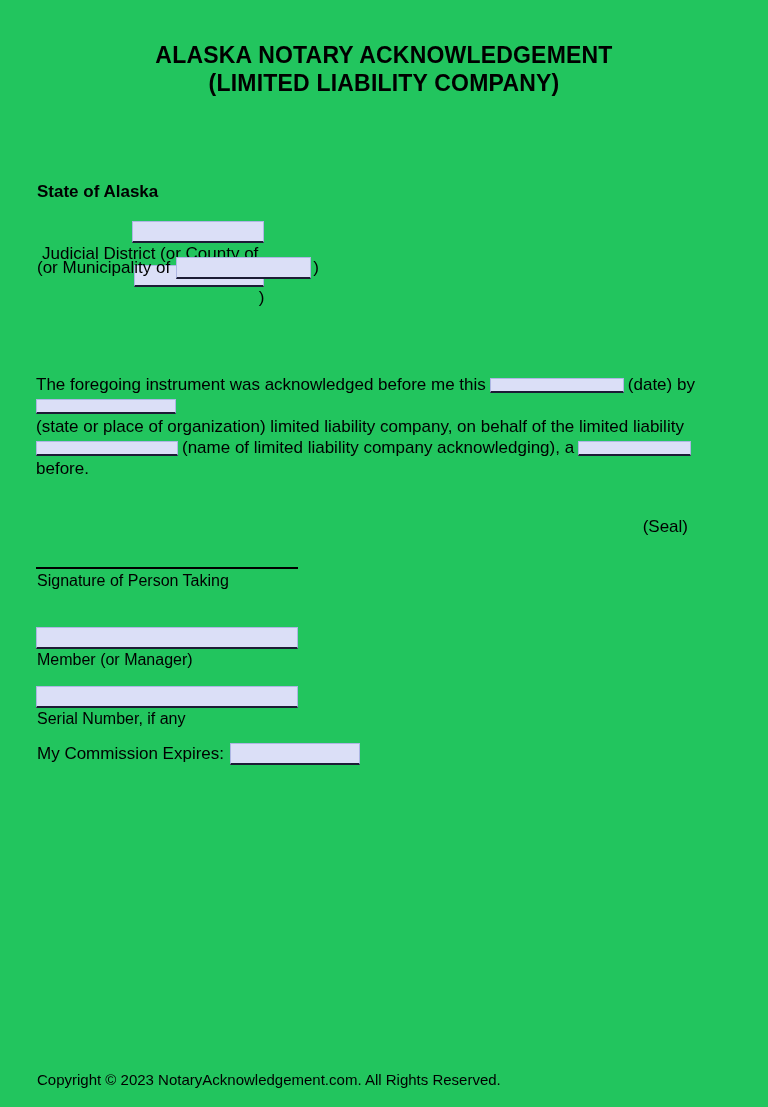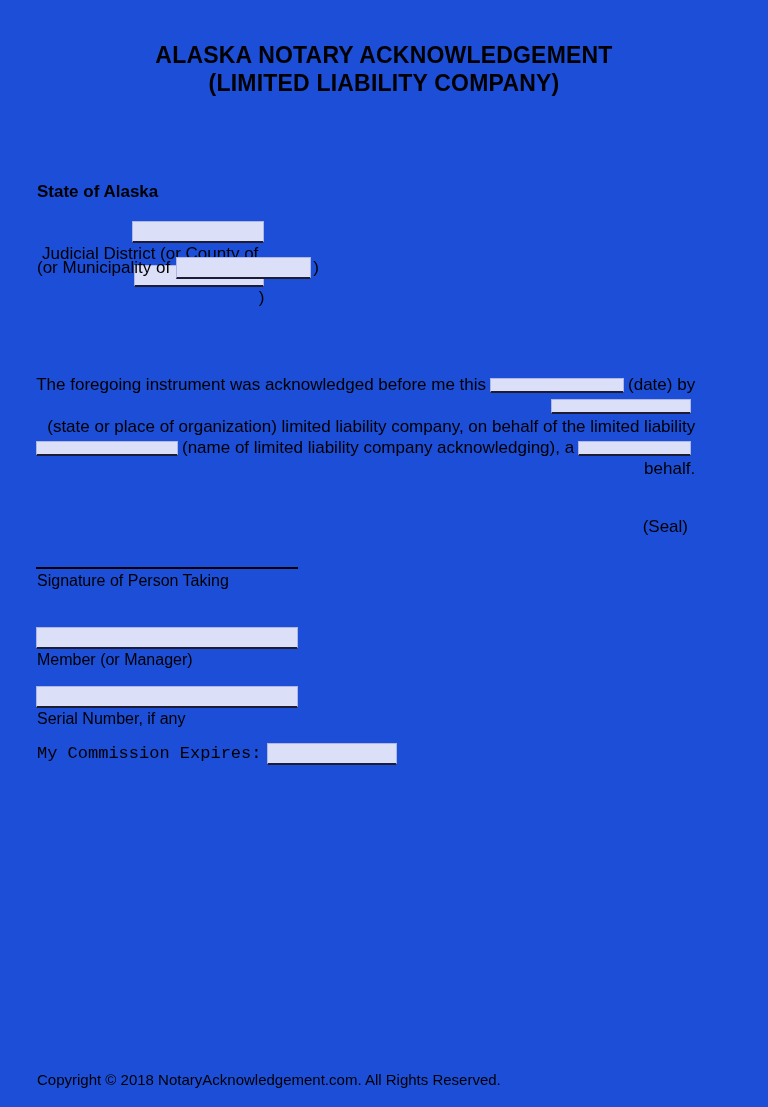--- a/index.html
+++ b/index.html
@@ -1,19 +1,19 @@
 <!DOCTYPE html>
 <html><head>
 <meta charset="utf-8">
 <style>
   html,body { margin:0; padding:0; background:#ffffff; }
   #page {
     position:relative;
     width:768px; height:1107px;
-    background:#1d4ed8;
+    background:#22c55e;
     font-family:"Liberation Sans","DejaVu Sans",sans-serif;
     color:#000000;
     overflow:hidden;
   }
   .abs { position:absolute; }
 
   .doc-title {
     top:41px; left:0; width:768px;
     text-align:center;
     font-size:23px; font-weight:bold;
@@ -81,47 +81,47 @@
     <span class="field rowfield" style="width:130px;"></span>
     <span class="paren">)</span>
   </div>
 
   <div class="abs formrow" style="top:257px; left:37px;">
     <span>(or Municipality of</span>
     <span class="field rowfield" style="width:135px; margin-left:6px;"></span>
     <span class="paren">)</span>
   </div>
 
-  <div class="abs para" style="top:374px; left:36px;text-align:right;">
+  <div class="abs para" style="top:374px; left:36px;">
     <div class="pline">
       <span>The foregoing instrument was acknowledged before me this</span><span class="field ifield" style="width:134px;"></span><span>(date) by</span>
     </div>
     <div class="pline">
       <span class="field ifield first" style="width:140px;"></span>
     </div>
     <div class="pline">(state or place of organization) limited liability company, on behalf of the limited liability</div>
     <div class="pline">
       <span class="field ifield first" style="width:142px;"></span><span>(name of limited liability company acknowledging), a</span><span class="field ifield" style="width:113px;"></span>
     </div>
-    <div class="pline">behalf.</div>
+    <div class="pline">before.</div>
   </div>
 
   <div class="abs t" style="top:492px; right:80px;margin-top:24px;">(Seal)</div>
 
   <div class="abs sig-line" style="top:567px; left:36px;"></div>
   <div class="abs caption" style="top:571px; left:37px;">
     <div>Signature of Person Taking</div>
   </div>
 
   <div class="abs field blockfield" style="top:627px; left:36px;"></div>
   <div class="abs caption" style="top:650px; left:37px;">Member (or Manager)</div>
 
   <div class="abs field blockfield" style="top:686px; left:36px;"></div>
   <div class="abs caption" style="top:709px; left:37px;">Serial Number, if any</div>
 
-  <div class="abs formrow" style="top:743px; left:37px;font-family:Liberation Mono, monospace;">
+  <div class="abs formrow" style="top:743px; left:37px;">
     <span>My Commission Expires:</span>
     <span class="field rowfield" style="width:130px; margin-left:6px;"></span>
   </div>
 
-  <div class="abs footer-text" style="top:1071px; left:37px;">Copyright © 2018 NotaryAcknowledgement.com. All Rights Reserved.</div>
+  <div class="abs footer-text" style="top:1071px; left:37px;">Copyright © 2023 NotaryAcknowledgement.com. All Rights Reserved.</div>
 
 </div>
 
 </body></html>

